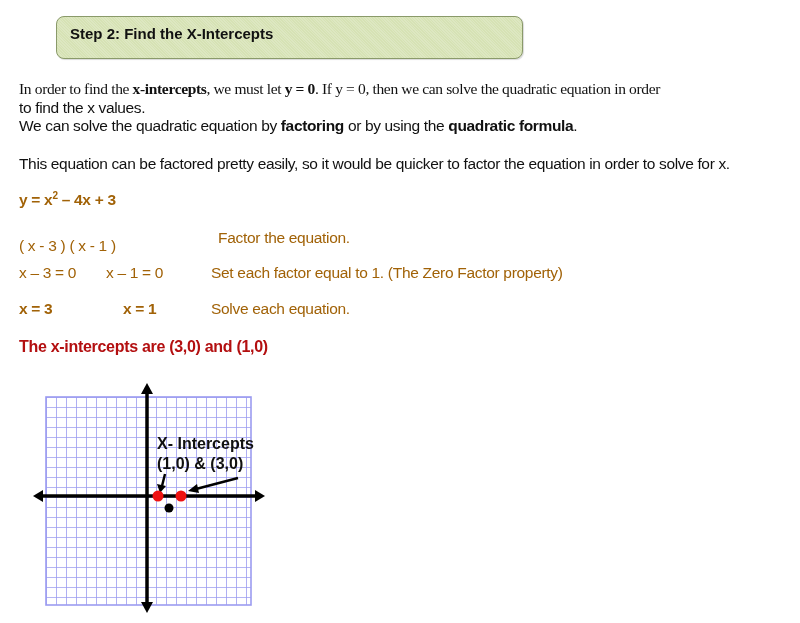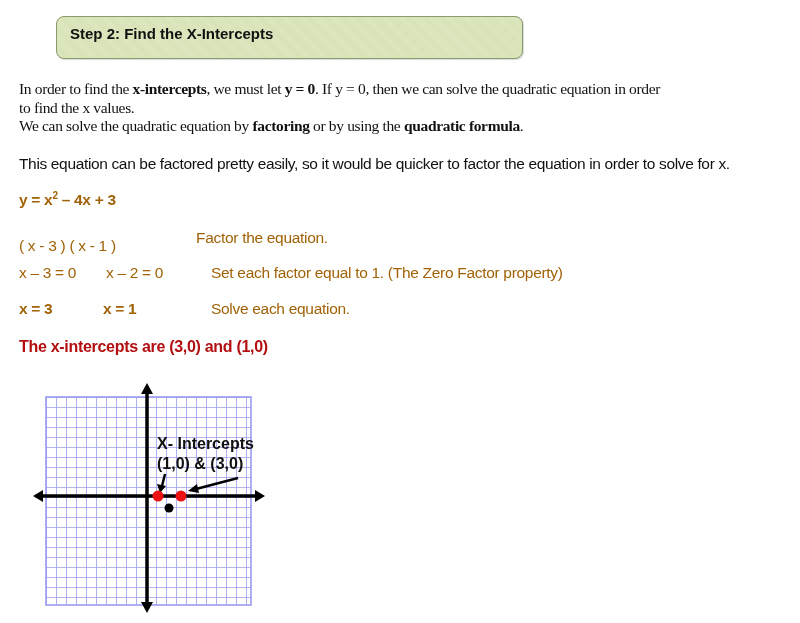--- a/index.html
+++ b/index.html
@@ -33,39 +33,39 @@
 </head>
 <body>
 
 <div class="step-header">
   <span class="step-title">Step 2:  Find the X-Intercepts</span>
 </div>
 
 <div class="para" style="top:79px;font-family:Liberation Serif, serif;">
   <span>In order to find the </span><span class="bold">x-intercepts</span><span>,  we must let </span><span class="bold">y = 0</span><span>.  If y = 0, then we can solve the quadratic equation in order</span>
 </div>
-<div class="para" style="top:98px;font-family:Liberation Serif, serif;">to find the x values.</div>
-<div class="para" style="top:116px;font-family:Liberation Serif, serif;">
+<div class="para" style="top:98px;">to find the x values.</div>
+<div class="para" style="top:116px;">
   <span>We can solve the quadratic equation by </span><span class="bold">factoring</span><span> or by using the </span><span class="bold">quadratic formula</span><span>.</span>
 </div>
 <div class="para" style="top:154px;text-align:center;">This equation can be factored pretty  easily, so it would be quicker to  factor the equation in order to solve for x.</div>
 
 <div class="row bold" style="left:19px; top:190px;">
   <span>y = x</span><sup style="font-size:10px;">2</sup><span> – 4x + 3</span>
 </div>
 
 <div class="row" style="left:19px; top:229px;margin-top:8px;">( x - 3 )  ( x - 1 )</div>
-<div class="row" style="left:196px; top:229px;">Factor the equation.</div>
+<div class="row" style="left:218px; top:229px;">Factor the equation.</div>
 
 <div class="row" style="left:19px; top:264px;">x – 3 = 0</div>
-<div class="row" style="left:106px; top:264px;">x – 2 = 0</div>
+<div class="row" style="left:106px; top:264px;">x – 1 = 0</div>
 <div class="row" style="left:211px; top:264px;">Set each factor equal to 1.  (The Zero Factor property)</div>
 
 <div class="row bold" style="left:19px; top:300px;">x = 3</div>
-<div class="row bold" style="left:103px; top:300px;">x = 1</div>
+<div class="row bold" style="left:123px; top:300px;">x = 1</div>
 <div class="row" style="left:211px; top:300px;">Solve each equation.</div>
 
 <div class="answer">The x-intercepts are (3,0) and (1,0)</div>
 
 <svg class="graph" viewBox="30 380 240 236">
   <defs>
     <pattern id="gridpat" x="46" y="397" width="10" height="10" patternUnits="userSpaceOnUse">
       <rect width="10" height="10" fill="#ffffff"></rect>
       <path d="M0 0 H10 M0 0 V10" stroke="#9b9bf0" stroke-width="1.6" fill="none"></path>
     </pattern>

